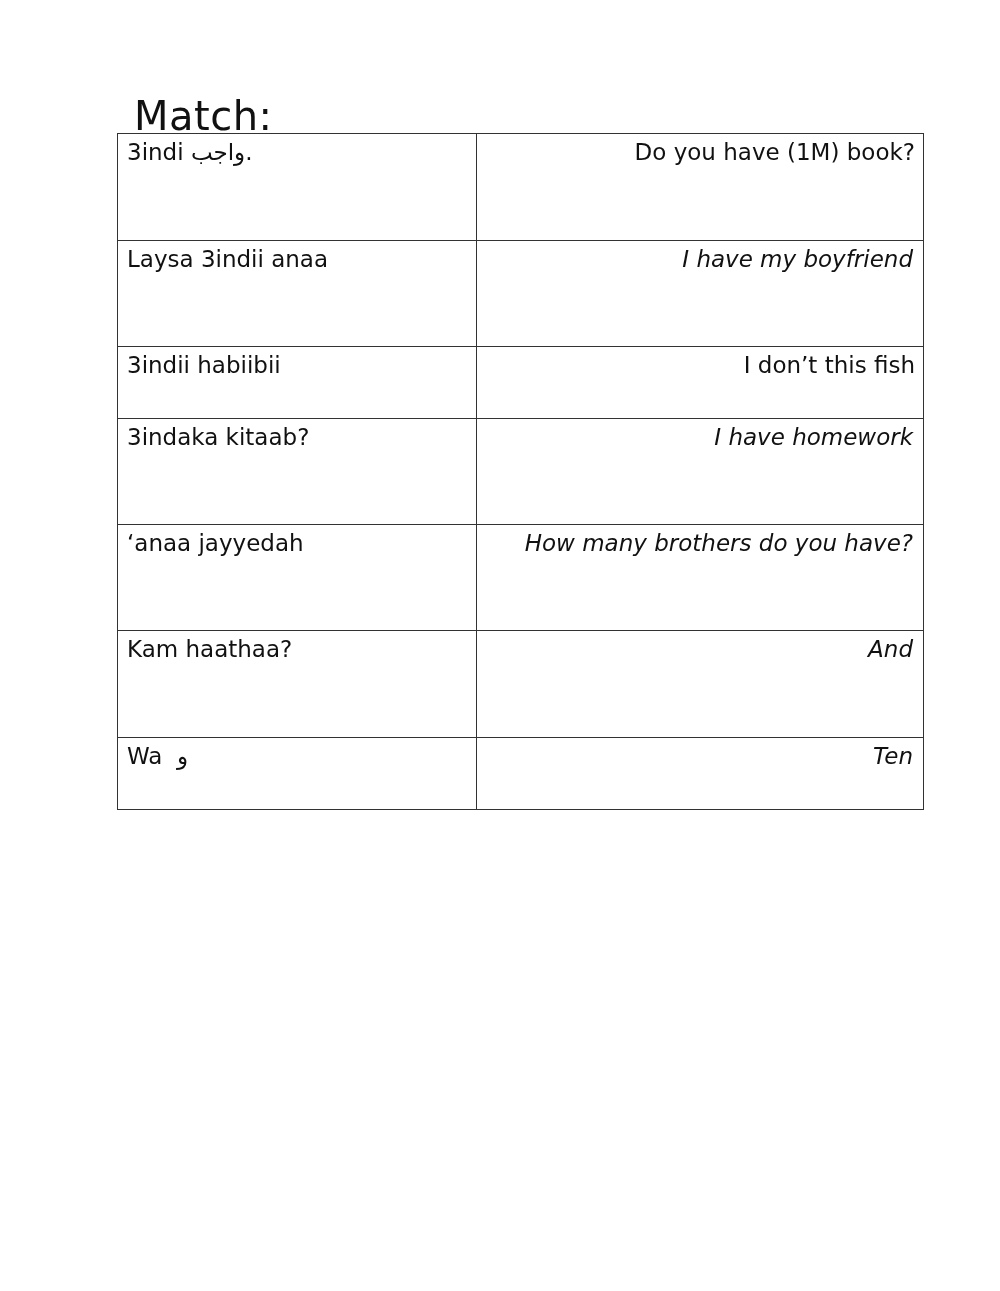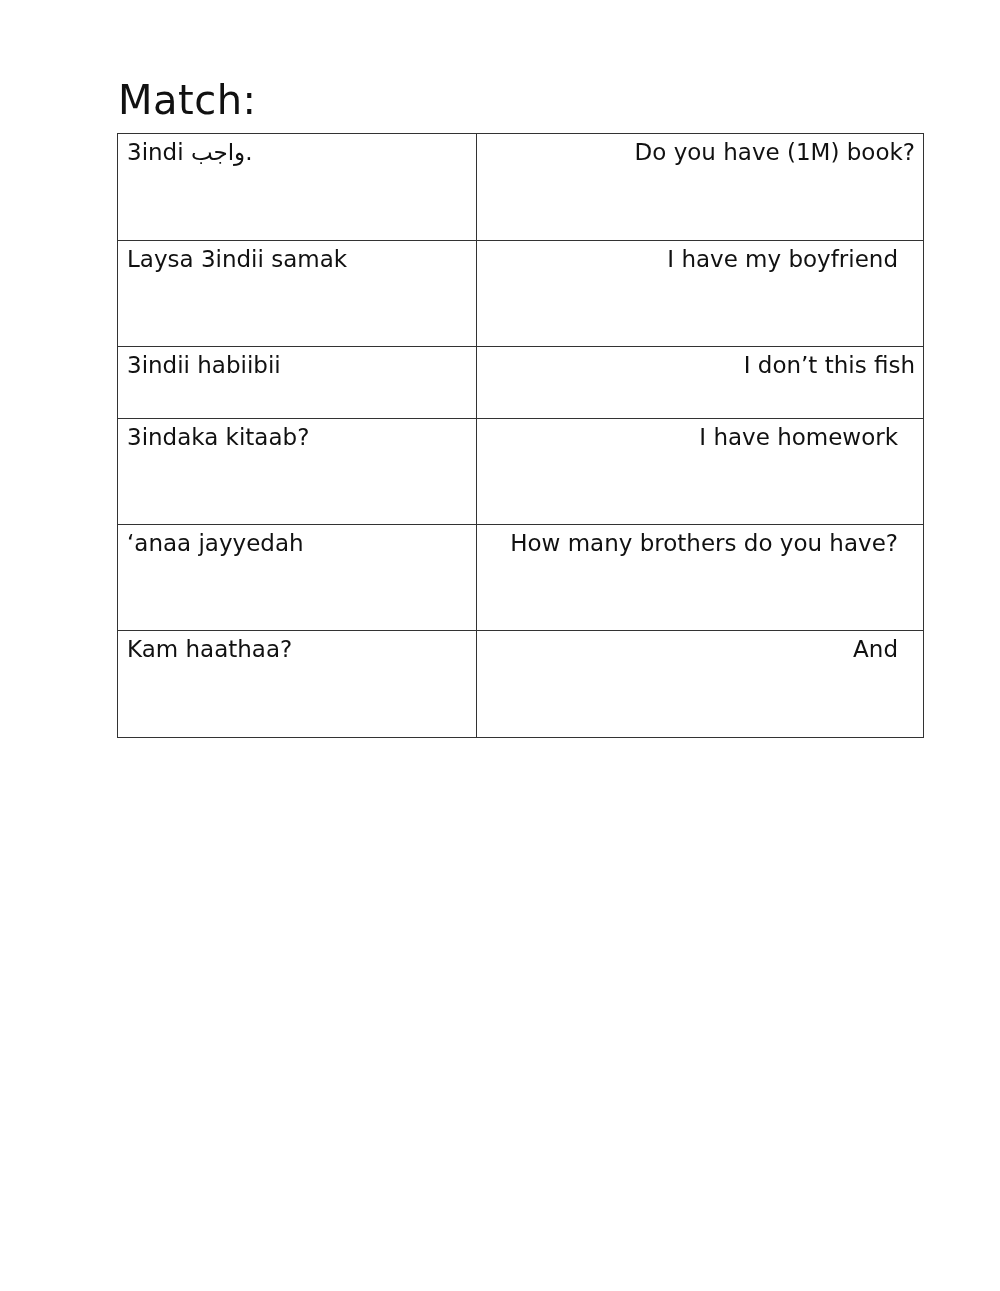--- a/index.html
+++ b/index.html
@@ -1,49 +1,53 @@
 <!DOCTYPE html>
 <html><head>
 <meta charset="utf-8">
 <style>
   html, body { margin:0; padding:0; background:#ffffff; }
   body { width:1000px; height:1291px; position:relative; font-family:"DejaVu Sans", "Liberation Sans", sans-serif; color:#111; }
-  .title { position:absolute; left:118px; top:76px; font-size:40px; line-height:48px; font-weight:normal; margin:0; letter-spacing:0.5px; }
+  .title { position:absolute; left:118px; top:76px; font-size:40px; line-height:48px; font-weight:normal; margin:16px; letter-spacing:0.5px; }
   table.match { position:absolute; left:117px; top:133px; width:807px; border-collapse:collapse; table-layout:fixed; }
   table.match td { border:1.5px solid #333; vertical-align:top; padding:4px 8px 0 9px; font-size:23px; line-height:28px; box-sizing:border-box; }
   td.left { width:359px; text-align:left; }
   td.right { text-align:right; }
-  td.right.pad { padding-right:25px; }
+  td.right.pad { padding-right:10px;font-style:italic; }
   .u { text-decoration:underline; }
 </style>
 </head>
 <body>
 
 <h1 class="title">Match:</h1>
 
 <table class="match">
   <tbody>
     <tr style="height:107px">
       <td class="left">3indi واجب.</td>
       <td class="right">Do you have (1M) book?</td>
     </tr>
     <tr style="height:106px">
-      <td class="left">Laysa 3indii samak</td>
+      <td class="left">Laysa 3indii anaa</td>
       <td class="right pad">I have my boyfriend</td>
     </tr>
     <tr style="height:72px">
       <td class="left">3indii habiibii</td>
       <td class="right">I don’t this fish</td>
     </tr>
     <tr style="height:106px">
       <td class="left">3indaka kitaab?</td>
       <td class="right pad">I have homework</td>
     </tr>
     <tr style="height:106px">
       <td class="left">‘anaa jayyedah</td>
       <td class="right pad">How many brothers do you have?</td>
     </tr>
     <tr style="height:107px">
       <td class="left">Kam haathaa?</td>
       <td class="right pad">And</td>
     </tr>
+    <tr style="height:72px">
+      <td class="left" style="white-space:pre">Wa  و</td>
+      <td class="right pad">Ten</td>
+    </tr>
   </tbody>
 </table>
 
 </body></html>

